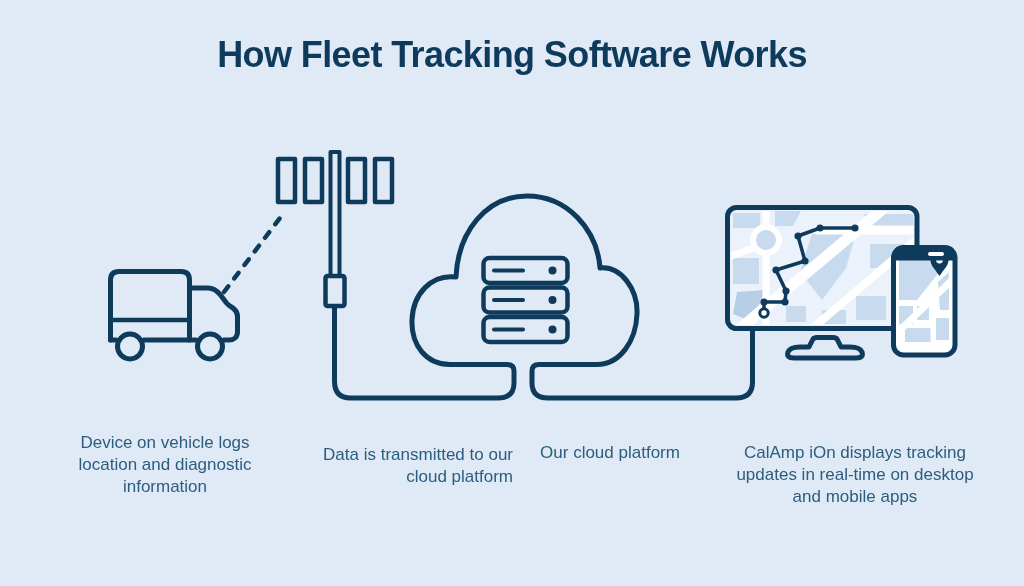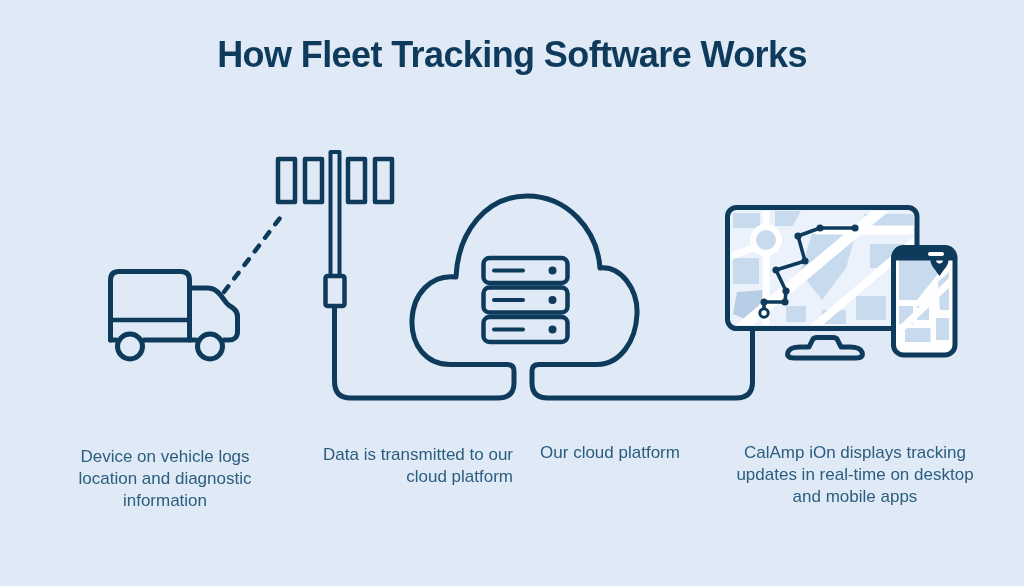--- a/index.html
+++ b/index.html
@@ -10,21 +10,21 @@
   .title{
     position:absolute;top:34px;left:0;right:0;margin:0;
     text-align:center;font-size:36px;font-weight:700;letter-spacing:-0.6px;
     color:#0e3a5c;
   }
   .diagram{position:absolute;left:0;top:0;}
   .caption{
     position:absolute;text-align:center;font-size:17px;line-height:1.3;
     color:#2b5d7e;font-weight:400;
   }
-  .caption.c1{left:55px;width:220px;top:446px;}
+  .caption.c1{left:55px;width:220px;top:432px;}
   .caption.c2{left:323px;width:190px;top:444px;text-align:right;}
   .caption.c3{left:505px;width:210px;top:442px;}
   .caption.c4{left:722px;width:266px;top:442px;}
 </style>
 </head>
 <body>
 
 <div class="stage">
 
   <h1 class="title">How Fleet Tracking Software Works</h1>

